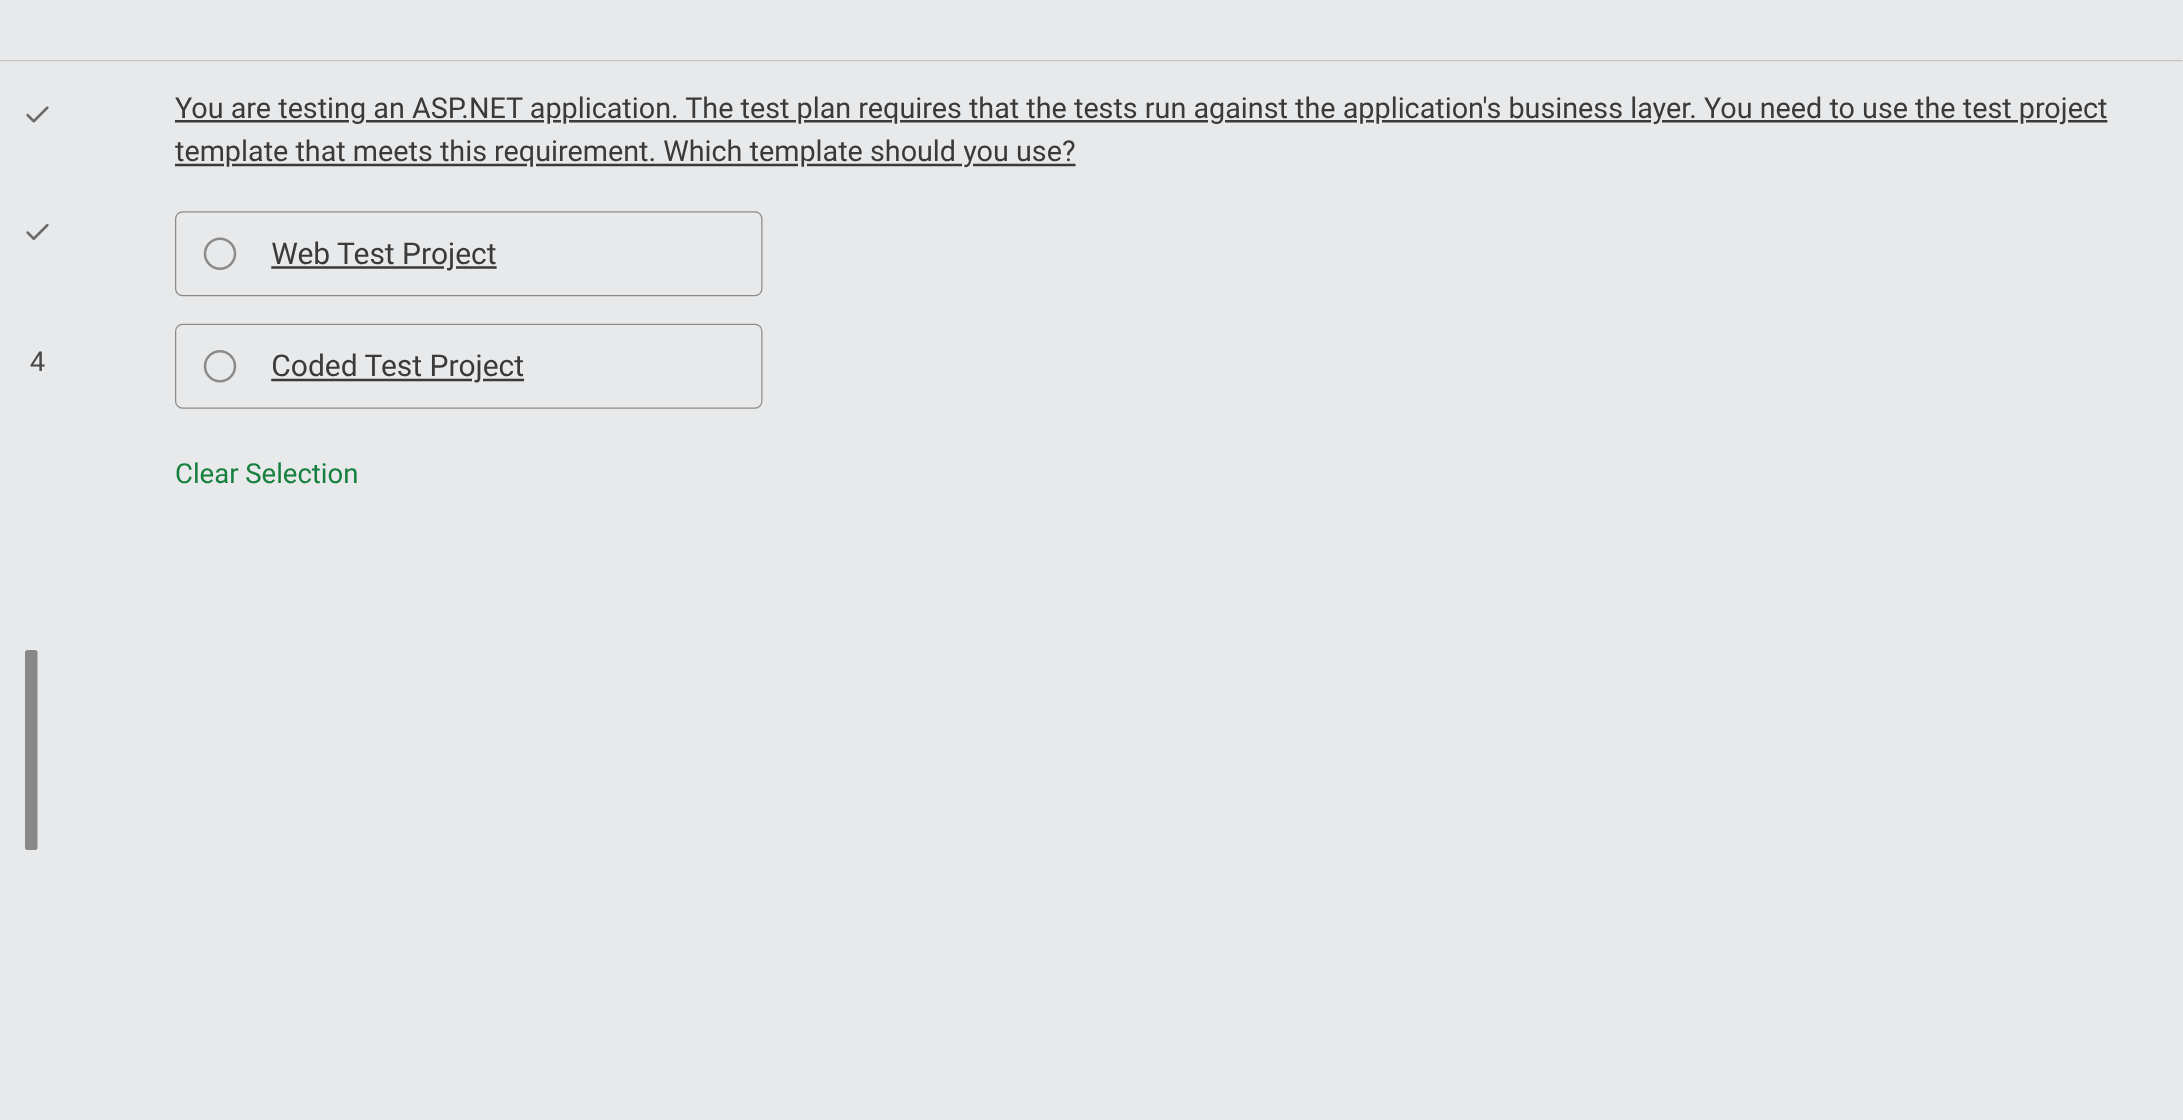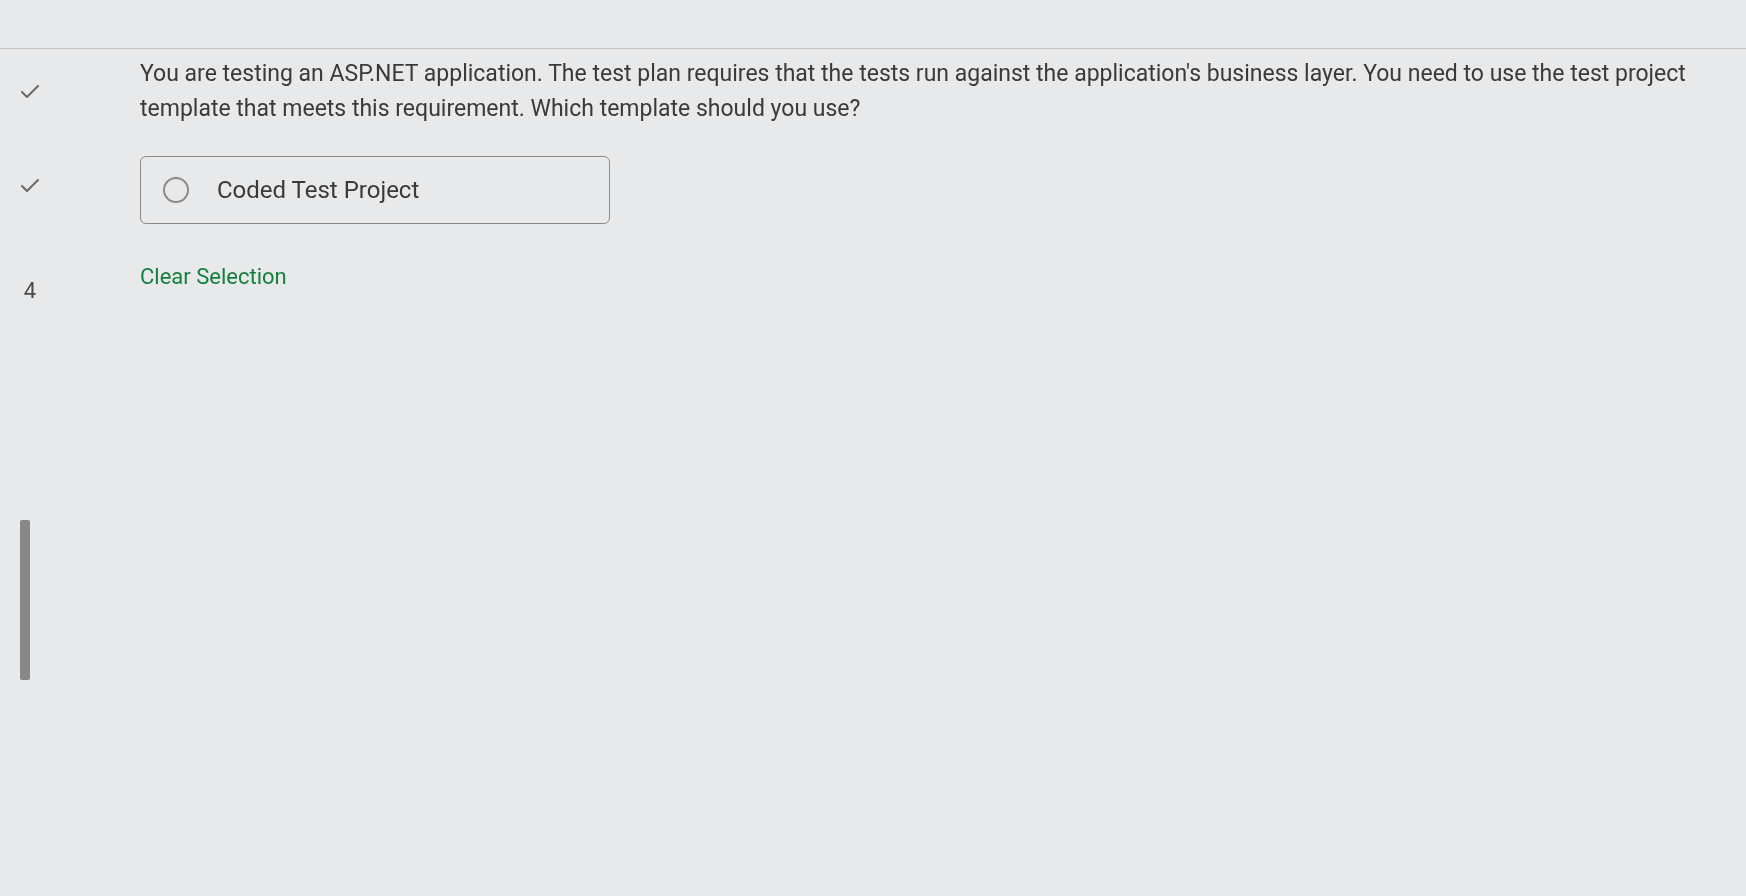--- a/index.html
+++ b/index.html
@@ -49,22 +49,23 @@
       left: 20px;
       top: 520px;
       width: 10px;
       height: 160px;
       background: #888;
       border-radius: 2px;
     }
     .main-content {
       position: absolute;
       left: 140px;
-      top: 57px;
+      top: 70px;
       right: 30px;
+      text-decoration: underline;
     }
     .divider {
       position: absolute;
       left: 0;
       top: 48px;
       right: 0;
       height: 1px;
       background: #c5c5c5;
     }
     .question-text {
@@ -139,18 +140,22 @@
 
 <div class="progress-bar"></div>
 
 <div class="main-content">
   <div class="question-text">You are testing an ASP.NET application. The test plan requires that the tests run against the application's business layer. You need to use the test project template that meets this requirement. Which template should you use?</div>
   
 
   <div class="options-container">
     <div class="option">
       <div class="radio-circle"></div>
+      <span class="option-label">Web Test Project</span>
+    </div>
+    <div class="option">
+      <div class="radio-circle"></div>
       <span class="option-label">Coded Test Project</span>
     </div>
   </div>
 
   <div class="clear-selection">Clear Selection</div>
 </div>
 
 </body></html>

